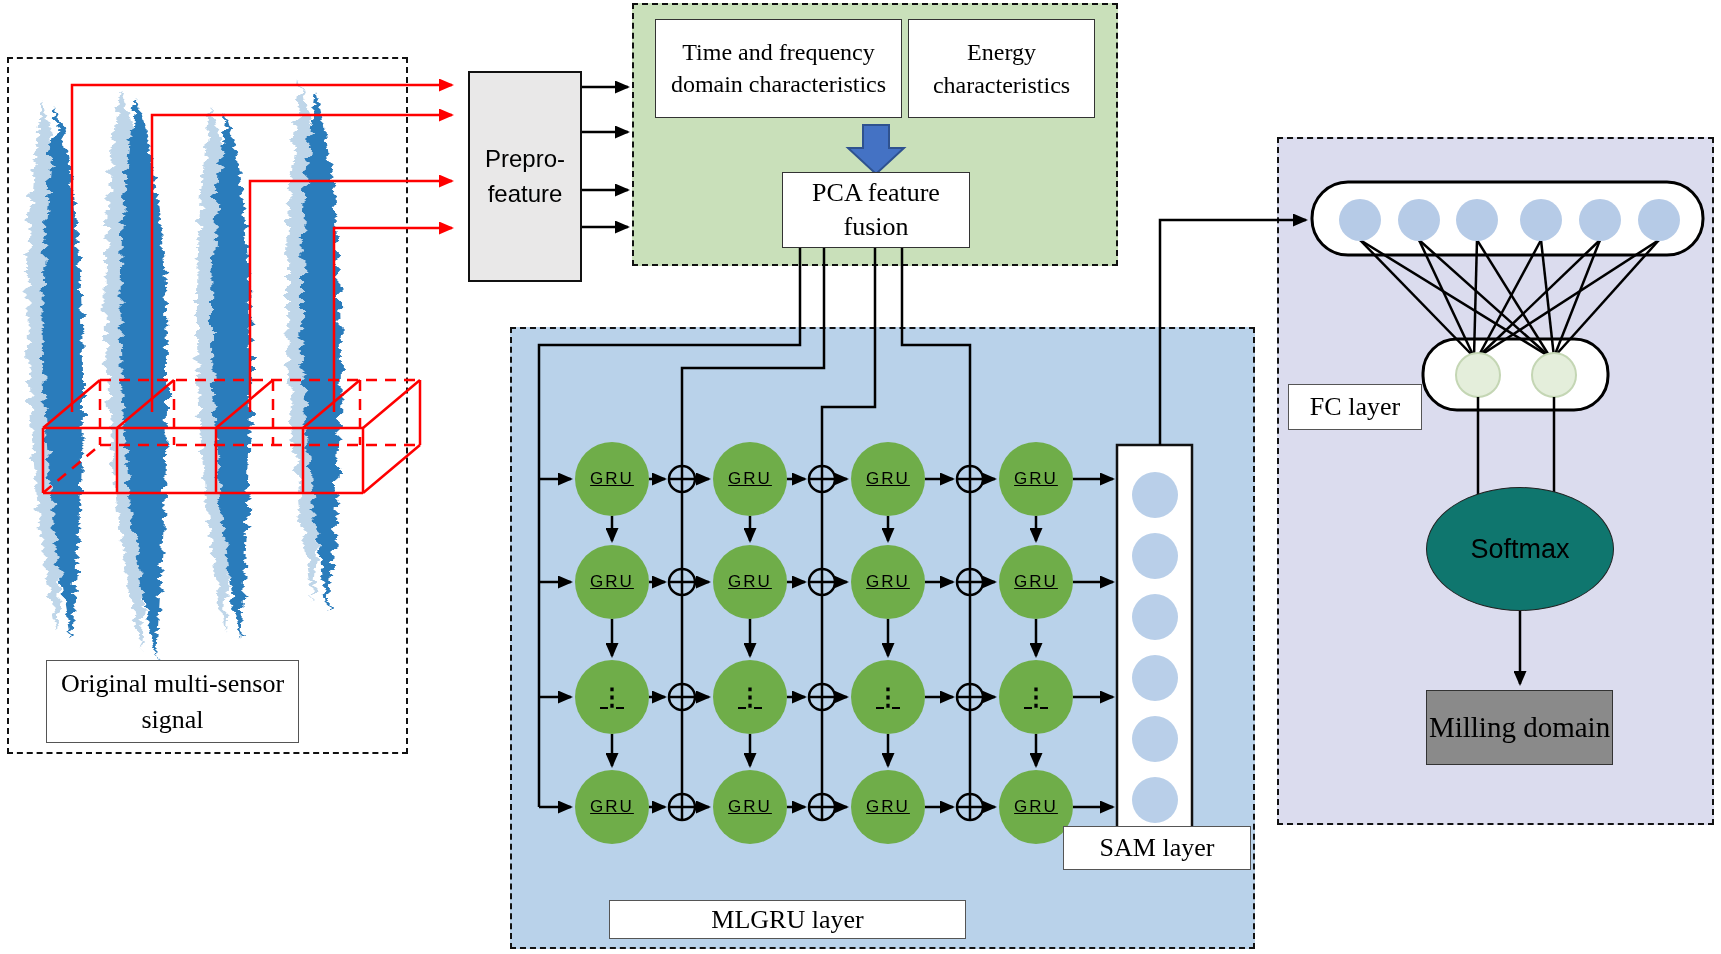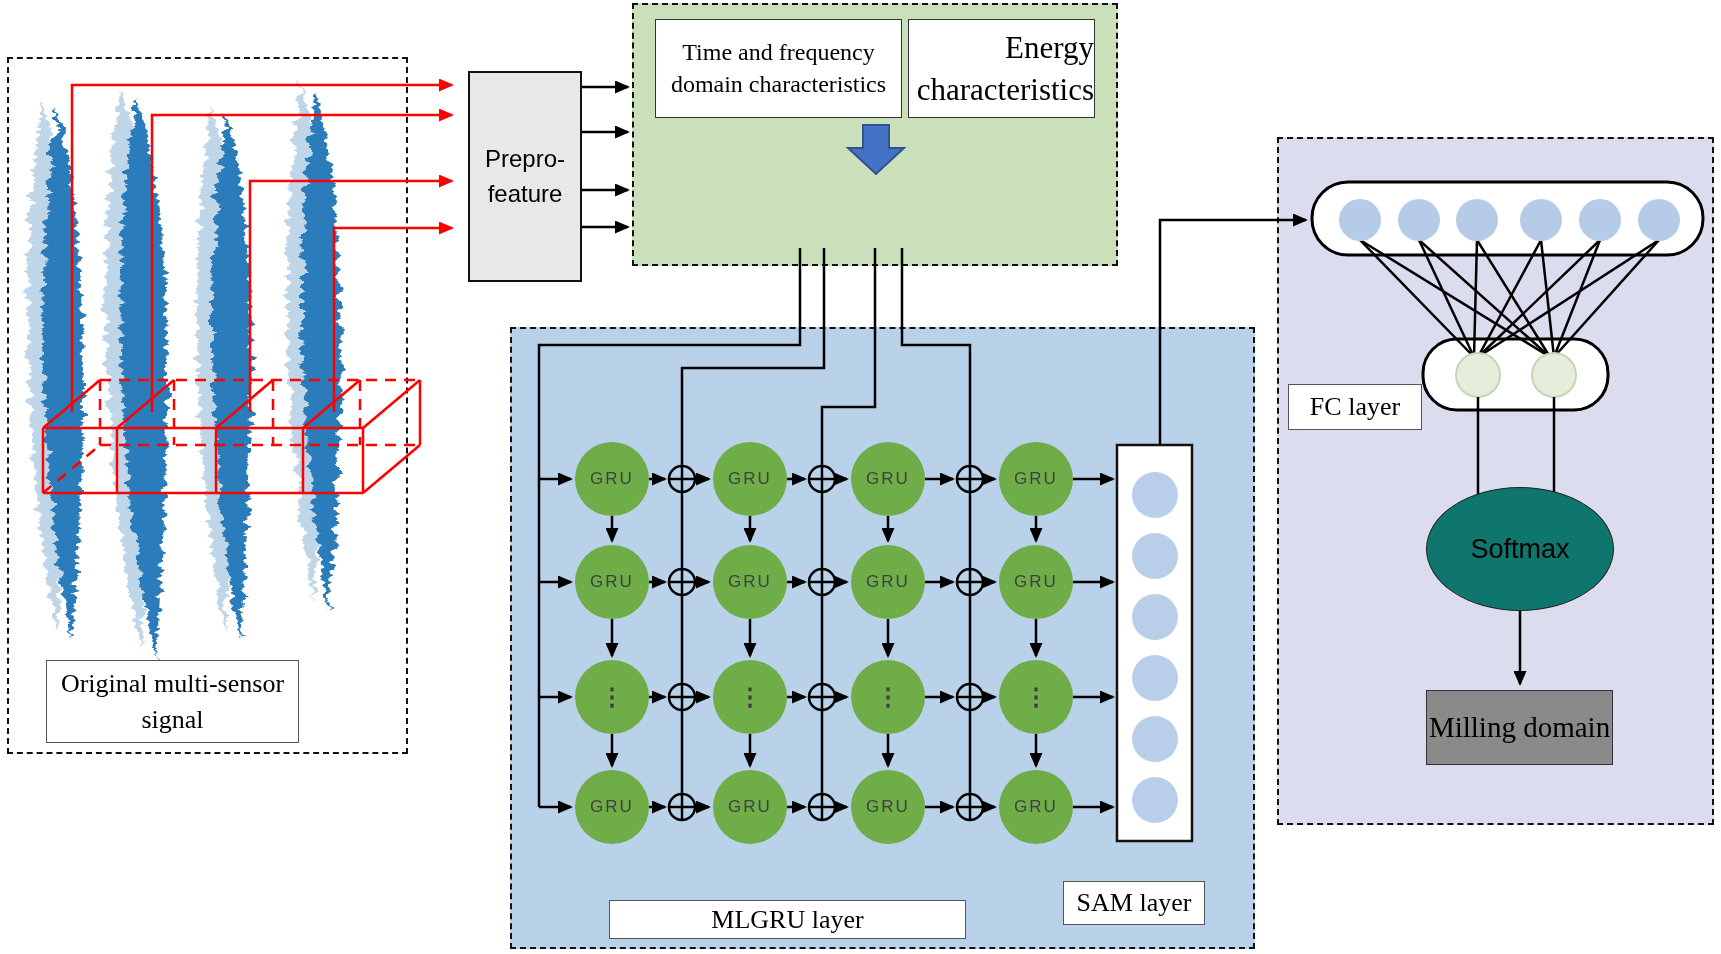--- a/index.html
+++ b/index.html
@@ -4,21 +4,21 @@
 <style>
   html,body{margin:0;padding:0;background:#ffffff;}
   #stage{position:relative;width:1721px;height:954px;overflow:hidden;
          font-family:"Liberation Serif",serif;color:#000;padding-left:40px;}
   .region{position:absolute;box-sizing:border-box;border:2.5px dashed #111;}
   #wires{position:absolute;left:0;top:0;z-index:2;}
   .tbox{position:absolute;box-sizing:border-box;background:#fff;border:1.5px solid #444;
         display:flex;align-items:center;justify-content:center;text-align:center;z-index:3;}
   .gru{position:absolute;width:74px;height:74px;border-radius:50%;background:#6fad49;
        display:flex;align-items:center;justify-content:center;z-index:3;
-       font-family:"Liberation Sans",sans-serif;font-size:17px;letter-spacing:2px;color:#404040;}
+       font-family:"Liberation Sans",sans-serif;font-size:17px;letter-spacing:2px;color:#000000;text-decoration:underline;}
   .gru.dots{font-size:24px;font-weight:bold;letter-spacing:0;}
   .serif{font-family:"Liberation Serif",serif;}
   .sans{font-family:"Liberation Sans",sans-serif;}
 </style>
 </head>
 <body>
 
 <div id="stage">
 
   <div class="region" style="left:7px;top:57px;width:401px;height:697px;background:#fff;"></div>
@@ -248,24 +248,27 @@
       <line x1="1478" y1="397" x2="1478" y2="500"></line>
       <line x1="1554" y1="397" x2="1554" y2="500"></line>
     </g>
     <line x1="1520" y1="611" x2="1520" y2="684" stroke="#000" stroke-width="2.5" marker-end="url(#ah)"></line>
   </svg>
 
   <div class="tbox serif" style="left:655px;top:19px;width:247px;height:99px;font-size:24px;line-height:1.32;border-color:#333;">
       <span>Time and frequency domain characteristics</span>
     </div>
 
-  <div class="tbox serif" style="left:908px;top:19px;width:187px;height:99px;font-size:31px;line-height:1.35;border-color:#333;text-align:right;">
+  <div class="tbox serif" style="left:908px;top:19px;width:187px;height:99px;font-size:24px;line-height:1.35;border-color:#333;">
       <span>Energy characteristics</span>
     </div>
 
+  <div class="tbox serif" style="left:782px;top:172px;width:188px;height:76px;font-size:26px;line-height:1.3;border-color:#333;">
+      <span>PCA feature fusion</span>
+    </div>
 
   <div class="tbox sans" style="left:468px;top:71px;width:114px;height:211px;background:#e9e8e8;border:2.5px solid #111;
               font-size:24px;flex-direction:column;line-height:1.45;">
     <span>Prepro-</span>
     <span>feature</span>
   </div>
 
   <div class="gru" style="left:575px;top:442px;">GRU</div>
   <div class="gru" style="left:713px;top:442px;">GRU</div>
   <div class="gru" style="left:851px;top:442px;">GRU</div>
@@ -280,21 +283,21 @@
   <div class="gru dots" style="left:999px;top:660px;">⋮</div>
   <div class="gru" style="left:575px;top:770px;">GRU</div>
   <div class="gru" style="left:713px;top:770px;">GRU</div>
   <div class="gru" style="left:851px;top:770px;">GRU</div>
   <div class="gru" style="left:999px;top:770px;">GRU</div>
 
   <div class="tbox serif" style="left:609px;top:869px;width:357px;height:39px;font-size:26px;border-color:#555;margin-top:31px;">
       <span>MLGRU layer</span>
     </div>
 
-  <div class="tbox serif" style="left:1063px;top:881px;width:142px;height:44px;font-size:26px;border-color:#555;">
+  <div class="tbox serif" style="left:1063px;top:826px;width:188px;height:44px;font-size:26px;border-color:#555;">
       <span>SAM layer</span>
     </div>
 
   <div class="tbox serif" style="left:1288px;top:352px;width:134px;height:46px;font-size:26px;border-color:#555;margin-top:32px;">
       <span>FC layer</span>
     </div>
 
   <div class="tbox sans" style="left:1426px;top:487px;width:188px;height:124px;border-radius:50%;font-size:27px;
               background:#0f766e;border:1.5px solid #222;">
       <span>Softmax</span>

